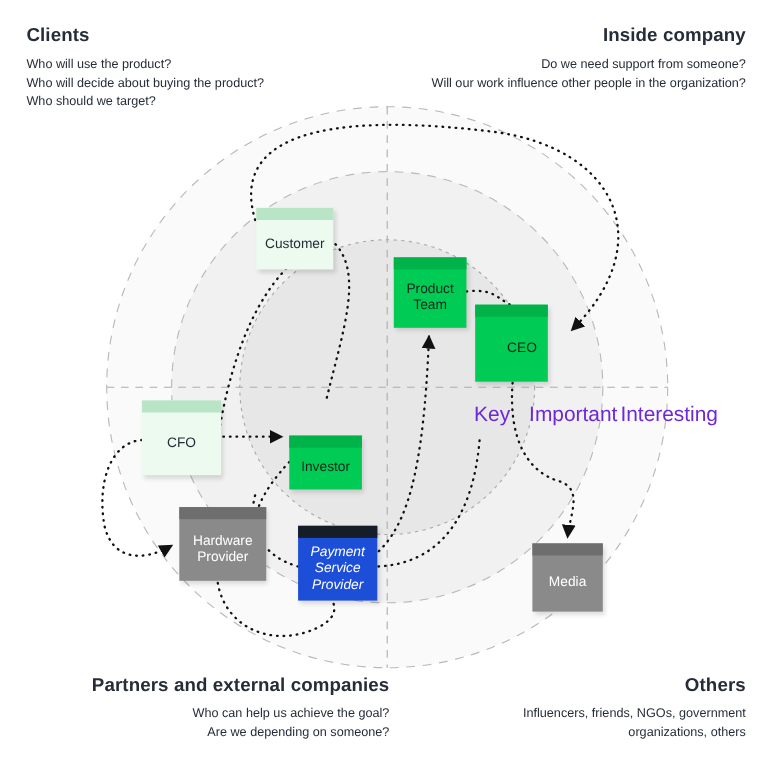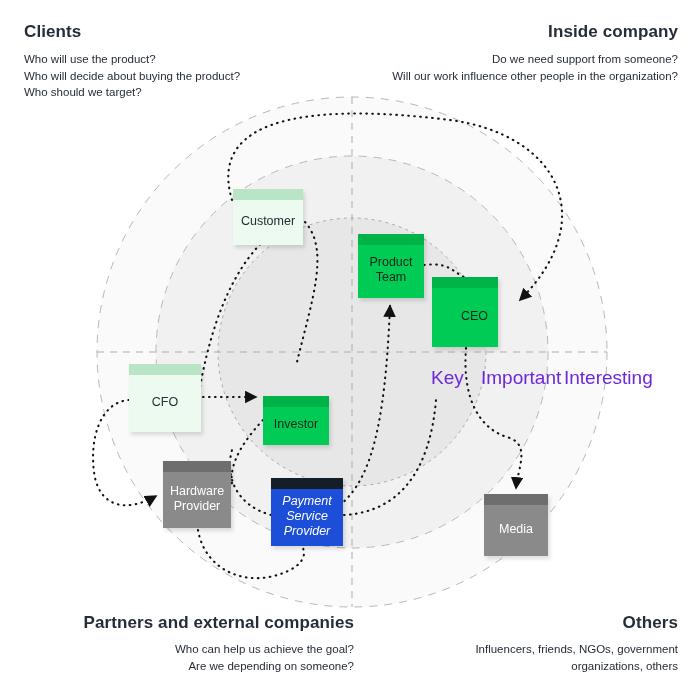--- a/index.html
+++ b/index.html
@@ -161,21 +161,21 @@
   <div class="note pale" style="left:129px; top:364px; width:72px; height:68px;">
     <span class="strip"></span>
     <span class="lbl">CFO</span>
   </div>
 
   <div class="note green" style="left:263px; top:364px; width:66px; height:49px;margin-top:32px;">
     <span class="strip"></span>
     <span class="lbl">Investor</span>
   </div>
 
-  <div class="note grey" style="left:163px; top:461px; width:68px; height:67px;">
+  <div class="note grey" style="left:163px; top:461px; width:79px; height:67px;">
     <span class="strip"></span>
     <span class="lbl" style="white-space: pre-line;">Hardware
 Provider</span>
   </div>
 
   <div class="note dark" style="left:271px; top:478px; width:72px; height:68px;">
     <span class="strip"></span>
     <span class="lbl" style="white-space: pre-line;">Payment
 Service
 Provider</span>

